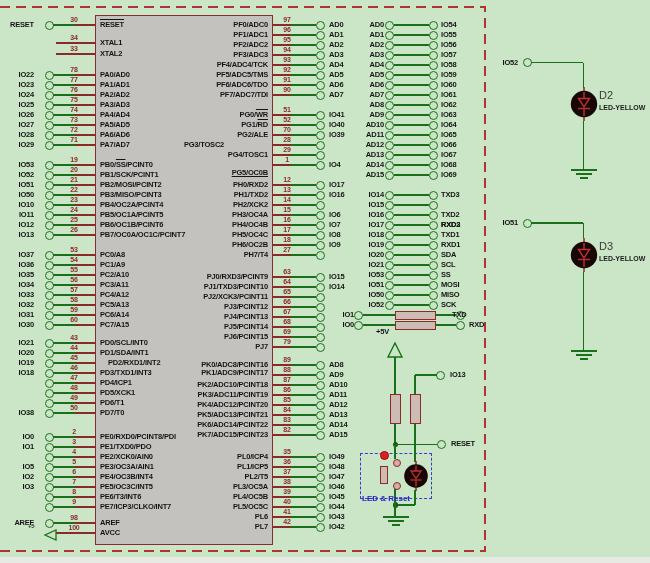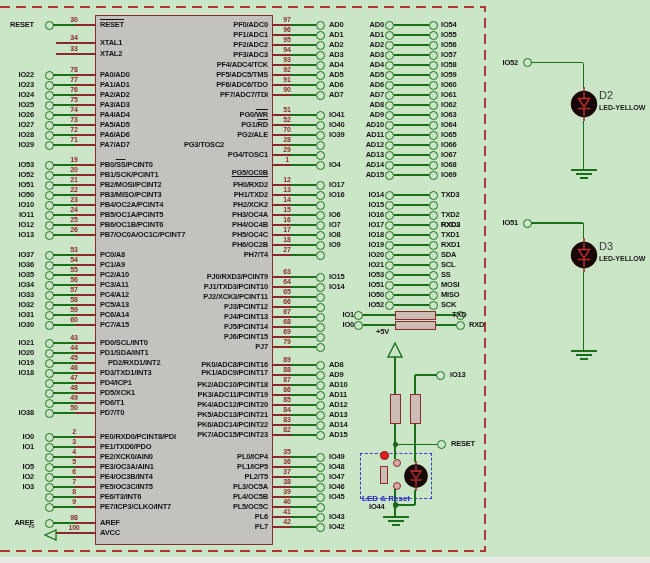--- a/index.html
+++ b/index.html
@@ -556,21 +556,21 @@
       <div class="t r" style="left: 140px; top: 482px; width: 128px;">PL3/OC5A</div>
       <div class="wh red" style="left: 273px; top: 496.25px; width: 18px;"></div>
       <div class="wh" style="left: 291px; top: 496.25px; width: 24.5px;"></div>
       <div class="circ" style="left: 315.5px; top: 492.5px;"></div>
       <div class="t" style="left: 329px; top: 492px;">IO45</div>
       <div class="t num" style="left: 272px; top: 487px; width: 30px;">39</div>
       <div class="t r" style="left: 140px; top: 492px; width: 128px;">PL4/OC5B</div>
       <div class="wh red" style="left: 273px; top: 506.25px; width: 18px;"></div>
       <div class="wh" style="left: 291px; top: 506.25px; width: 24.5px;"></div>
       <div class="circ" style="left: 315.5px; top: 502.5px;"></div>
-      <div class="t" style="left: 329px; top: 502px; margin-left: 40px;">IO44</div>
+      <div class="t" style="left: 329px; top: 502px;">IO44</div>
       <div class="t num" style="left: 272px; top: 497px; width: 30px;">40</div>
       <div class="t r" style="left: 140px; top: 502px; width: 128px;">PL5/OC5C</div>
       <div class="wh red" style="left: 273px; top: 516.25px; width: 18px;"></div>
       <div class="wh" style="left: 291px; top: 516.25px; width: 24.5px;"></div>
       <div class="circ" style="left: 315.5px; top: 512.5px;"></div>
       <div class="t" style="left: 329px; top: 512px;">IO43</div>
       <div class="t num" style="left: 272px; top: 507px; width: 30px;">41</div>
       <div class="t r" style="left: 140px; top: 512px; width: 128px;">PL6</div>
       <div class="wh red" style="left: 273px; top: 526.25px; width: 18px;"></div>
       <div class="wh" style="left: 291px; top: 526.25px; width: 24.5px;"></div>

